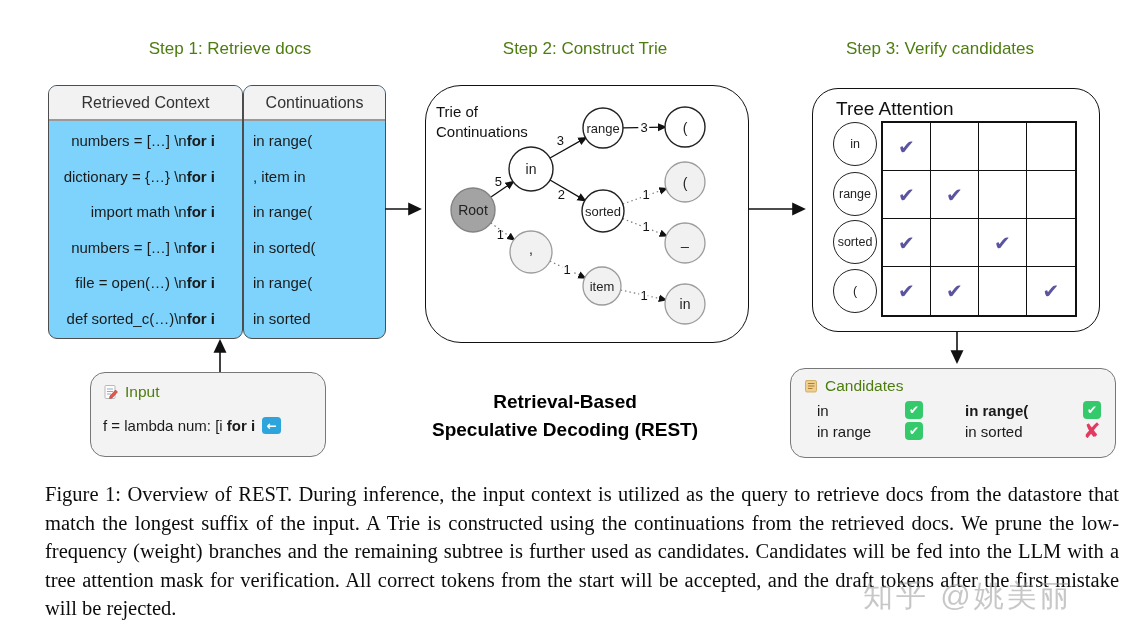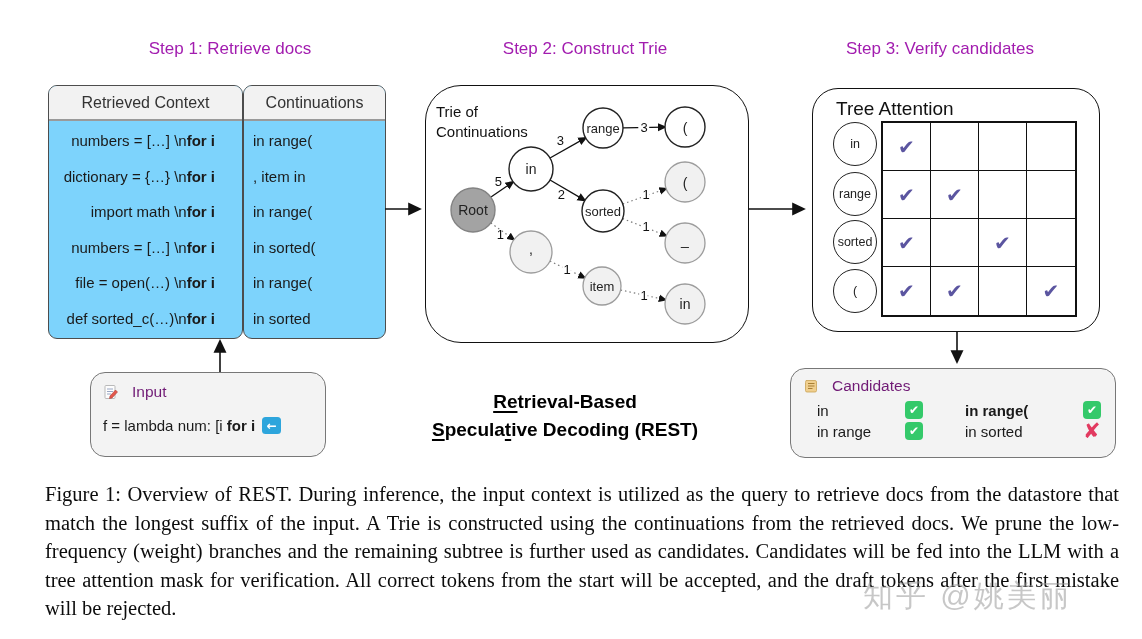--- a/index.html
+++ b/index.html
@@ -1,20 +1,20 @@
 <!DOCTYPE html>
 <html style="--check-purple: #5b55a0; --accept-green: #34c96a; --reject-red: #e23a60; --cursor-blue: #2da5dc;"><head>
 <meta charset="utf-8">
 <style>
   html,body{margin:0;padding:0;background:#fff;}
   #canvas{
     position:relative;width:1142px;height:639px;background:#ffffff;
     font-family:"Liberation Sans",sans-serif;color:#1a1a1a;overflow:hidden;
   }
-  .step-heading{position:absolute;width:260px;text-align:center;font-size:17px;color:#a21caf;}
+  .step-heading{position:absolute;width:260px;text-align:center;font-size:17px;color:#4d7c0f;}
 
   
   .tbox{position:absolute;top:85px;background:#7dd3fc;border:1.6px solid #4d4d4d;border-radius:9px;overflow:hidden;display:flex;flex-direction:column;}
   #ctx-box{left:48px;width:193px;height:252px;}
   #cont-box{left:243px;width:141px;height:252px;}
   .thead{height:33px;flex:0 0 33px;display:flex;align-items:center;justify-content:center;background:#f2f2f2;border-bottom:2px solid #9a9a9a;font-size:16px;color:#333;}
   .tbody{flex:1;display:flex;flex-direction:column;padding:2px 0;}
   .trow{flex:1;display:flex;align-items:center;font-size:15px;white-space:nowrap;}
   .ctx-row{justify-content:flex-end;padding-right:27px;}
   .cont-row{justify-content:flex-start;padding-left:9px;}
@@ -44,33 +44,33 @@
   #att-grid{position:absolute;left:68px;top:32px;width:196px;height:196px;border:2px solid #111;display:grid;grid-template-columns:repeat(4,1fr);grid-template-rows:repeat(4,1fr);box-sizing:border-box;}
   .att-cell{border-right:1.5px solid #111;border-bottom:1.5px solid #111;display:flex;align-items:center;justify-content:center;
     font-family:"DejaVu Sans",sans-serif;font-size:20px;font-weight:700;color:var(--check-purple,#5b55a0);}
   .att-cell:nth-child(4n){border-right:none;}
   .att-cell:nth-child(n+13){border-bottom:none;}
 
   
   .panel{position:absolute;background:#f3f3f3;border:1.2px solid #777;border-radius:15px;box-sizing:border-box;}
   #input-panel{left:90px;top:372px;width:236px;height:85px;padding:10px 12px;}
   #cand-panel{left:790px;top:368px;width:326px;height:90px;padding:8px 12px;}
-  .panel-title{display:flex;align-items:center;gap:13px;font-size:15.5px;color:#701a75;}
+  .panel-title{display:flex;align-items:center;gap:6px;font-size:15.5px;color:#4d7c0f;}
   .input-code{margin-top:16px;font-size:15px;display:flex;align-items:center;white-space:pre;}
   .cursor-chip{display:inline-flex;align-items:center;justify-content:center;width:19px;height:17px;margin-left:7px;border-radius:3.5px;
     background:var(--cursor-blue,#2da5dc);color:#fff;font-size:12px;font-weight:700;font-family:"DejaVu Sans",sans-serif;}
   .cand-grid{margin:6px 0 0 14px;display:grid;grid-template-columns:88px 60px 118px 40px;row-gap:3px;font-size:15px;align-items:center;}
   .cand-grid .bold{font-weight:700;}
   .status-accept{display:inline-flex;align-items:center;justify-content:center;width:18px;height:18px;border-radius:4px;
     background:var(--accept-green,#34c96a);color:#fff;font-size:12px;font-weight:700;font-family:"DejaVu Sans",sans-serif;}
   .status-reject{color:var(--reject-red,#e23a60);font-size:21px;font-weight:700;line-height:18px;font-family:"DejaVu Sans",sans-serif;}
 
   
   #main-title{position:absolute;left:400px;top:388px;width:330px;text-align:center;font-size:19px;font-weight:700;line-height:28px;color:#000;}
-  #main-title .u{text-decoration:underline;text-decoration-thickness:2px;text-underline-offset:3px;}
+  #main-title .u{text-decoration-thickness:2px;text-underline-offset:3px;}
 
   
   #caption{position:absolute;left:45px;top:480px;width:1074px;margin:0;font-family:"Liberation Serif",serif;
     font-size:20.5px;line-height:28.5px;text-align:justify;color:#0c0c0c;}
   #watermark{position:absolute;left:863px;top:576px;font-size:30px;letter-spacing:3px;color:#9a9a9a;opacity:0.55;z-index:5;}
 </style>
 </head>
 <body>
 
 <div id="canvas">

